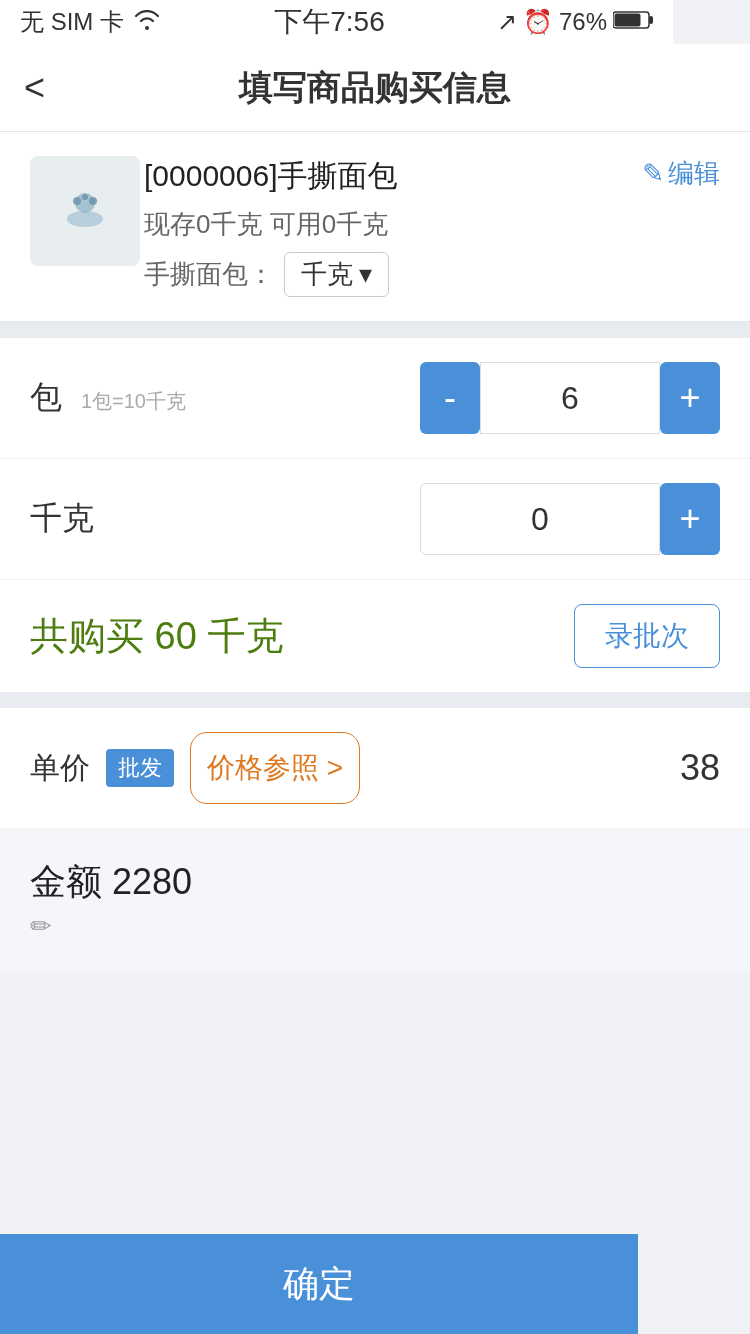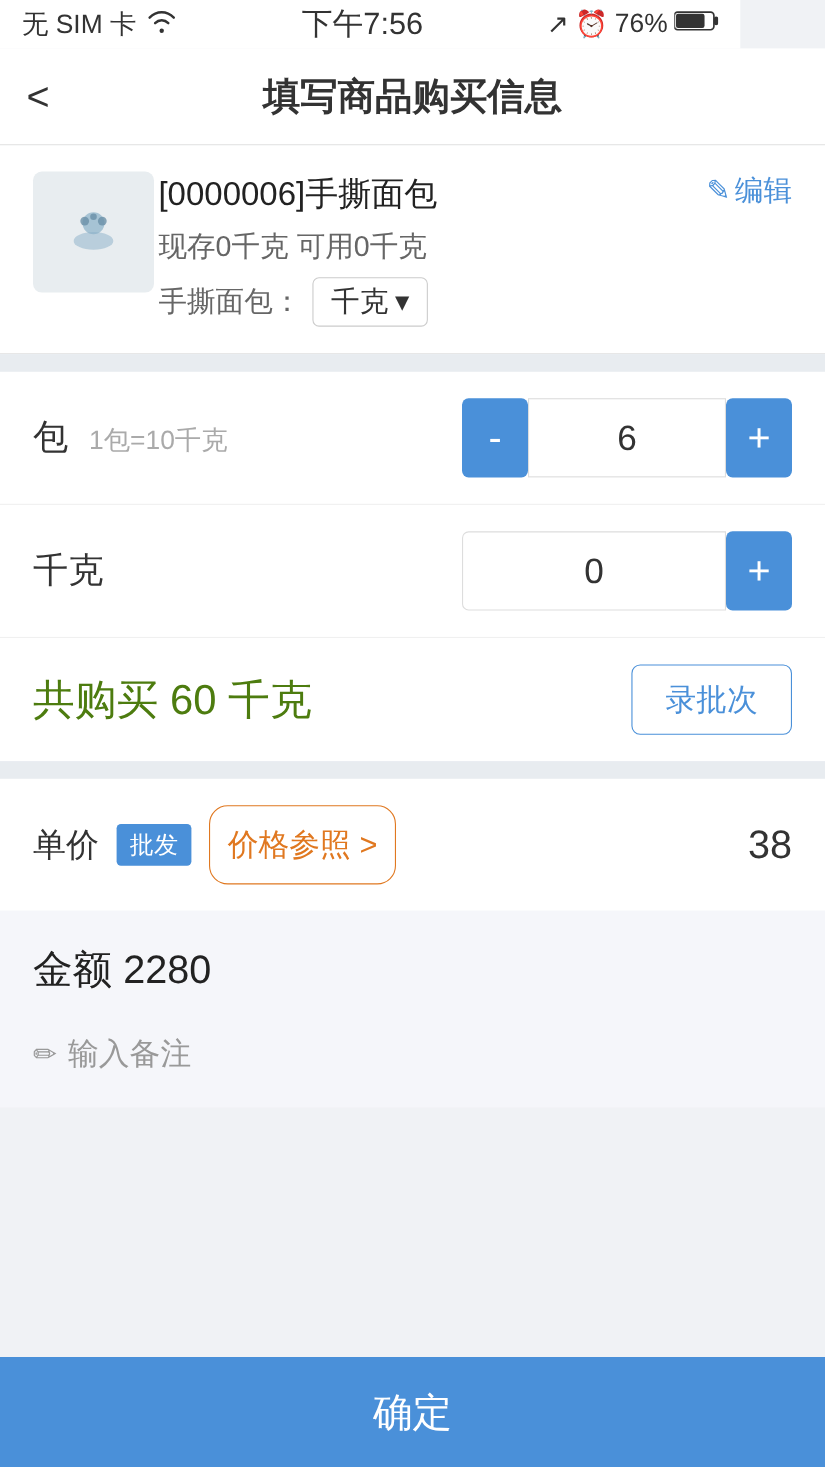--- a/index.html
+++ b/index.html
@@ -108,21 +108,21 @@
       align-items: center;
       padding: 24px 30px;
       border-bottom: 1px solid #f0f0f0;
     }
     .input-label {
       font-size: 32px;
       color: #333;
       flex: 1;
     }
     .input-hint {
-      font-size: 24px;
+      font-size: 20px;
       color: #aaa;
       margin-left: 10px;
     }
     .quantity-control {
       display: flex;
       align-items: center;
       gap: 0;
     }
     .qty-btn {
       width: 60px;
@@ -208,41 +208,41 @@
       margin-left: auto;
       font-size: 36px;
       color: #333;
       font-weight: 400;
     }
     
     .amount-section {
       background: #f5f6fa;
       padding: 30px;
     }
-    .amount-row { font-size: 36px; color: #222; margin-bottom: 32px; }
+    .amount-row { font-size: 36px; color: #222; margin-bottom: 4px; }
     .remark-row {
       display: flex;
       align-items: center;
       gap: 10px;
       color: #999;
       font-size: 28px;
     }
     .pencil-icon { font-size: 26px; }
     
     .bottom-space {
       flex: 1;
       background: #f0f2f5;
       height: 380px;
     }
     
     .confirm-btn {
       position: fixed;
       bottom: 0;
       left: 0;
-      width: 750px;
+      width: 638px;
       height: 100px;
       background: #4a90d9;
       color: #fff;
       font-size: 36px;
       border: none;
       cursor: pointer;
       display: flex;
       align-items: center;
       justify-content: center;
     }
@@ -343,19 +343,18 @@
   <span class="price-label">单价</span>
   <span class="price-tag">批发</span>
   <button class="price-ref-btn">价格参照 &gt;</button>
   <span class="price-value">38</span>
 </div>
 
 <div class="amount-section">
   <div class="amount-row"><span>金额 2280</span></div>
   <div class="remark-row">
     <span class="pencil-icon">✏</span>
-    <span>输入备注</span>
   </div>
 </div>
 
 <div class="bottom-space"></div>
 
 <button class="confirm-btn">确定</button>
 
 </body></html>

